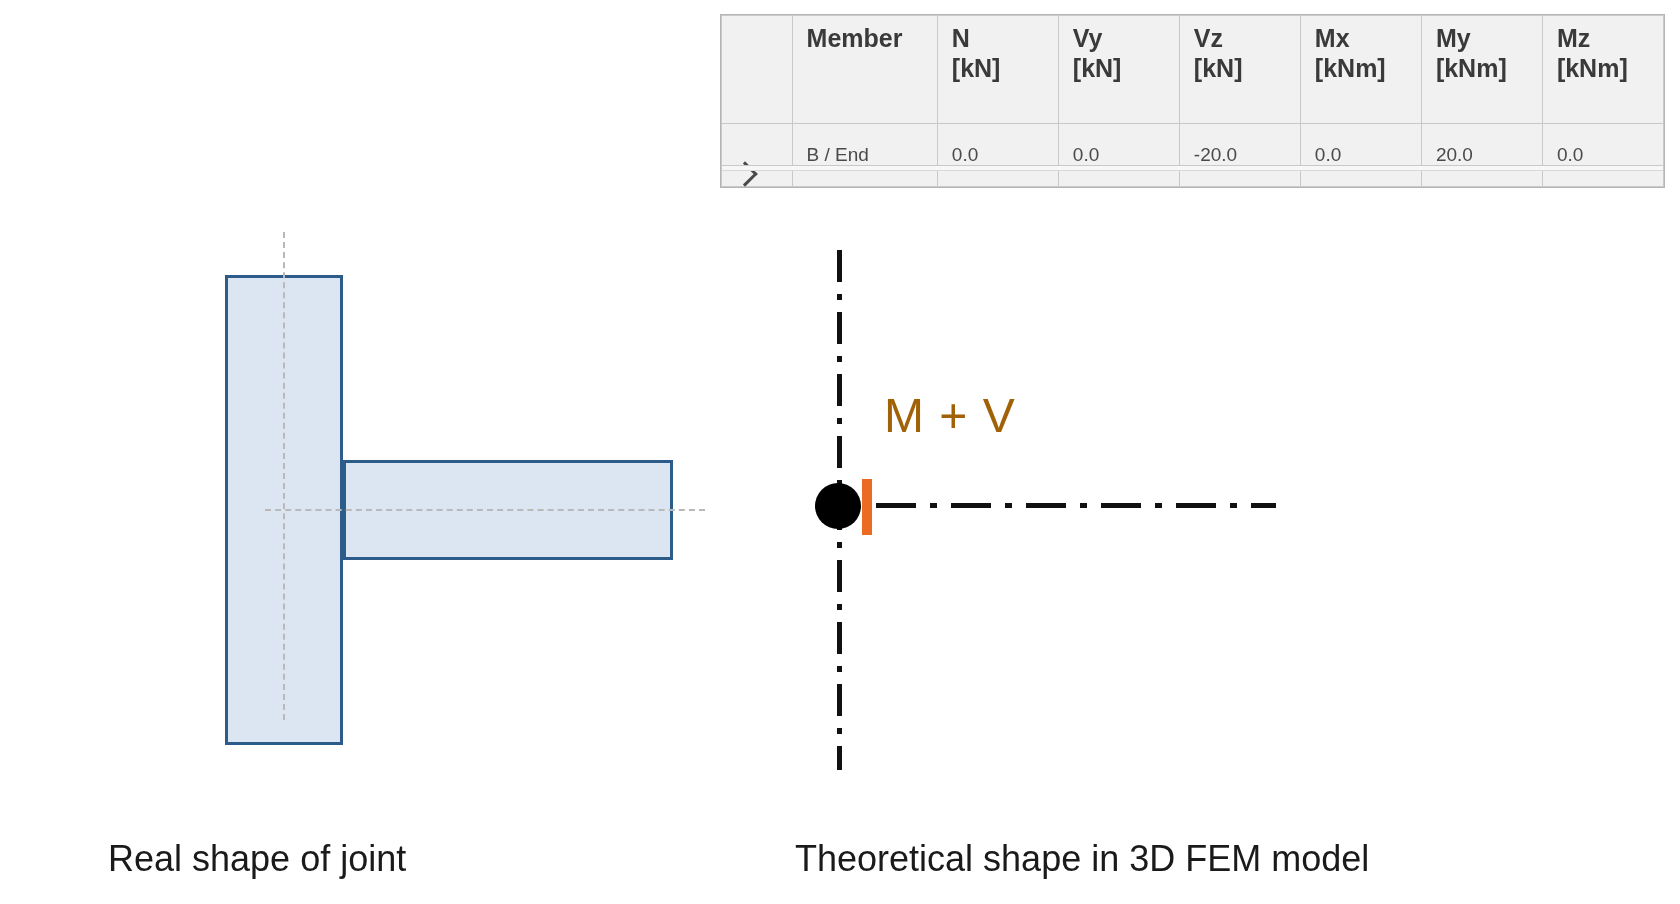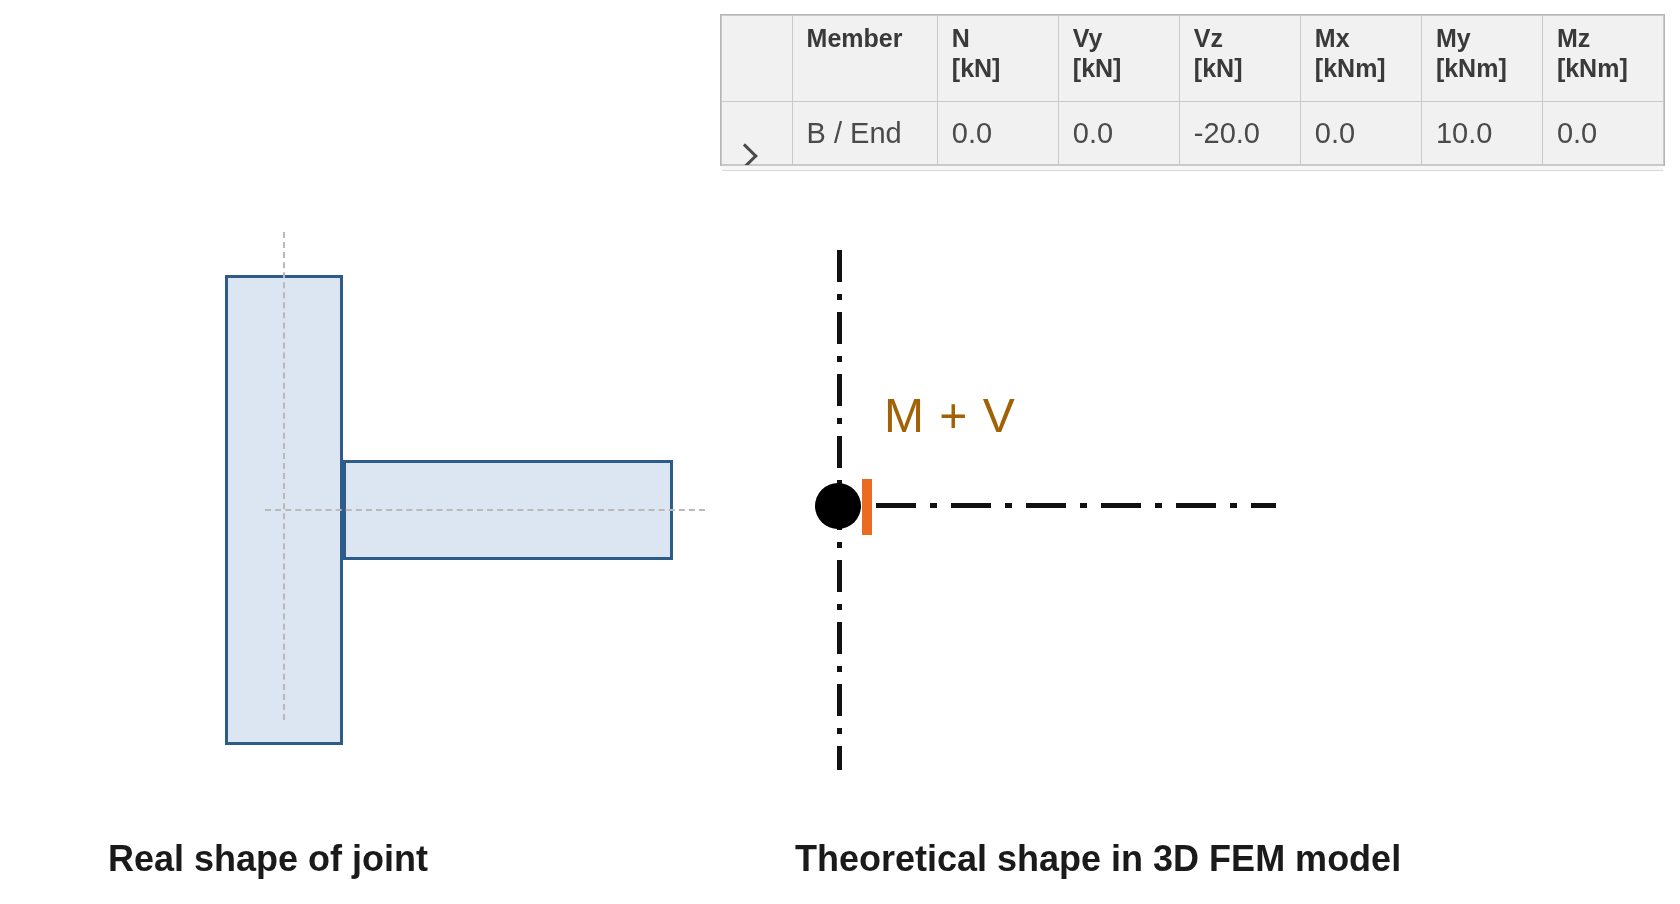--- a/index.html
+++ b/index.html
@@ -29,30 +29,30 @@
   }
   .results-table th, .results-table td{
     border:1px solid #c9c9c9;
     background:#f1f1f1;
     padding:0 14px;
     text-align:left;
     vertical-align:top;
     box-sizing:border-box;
   }
   .results-table thead th{
-    height:86px;
+    height:108px;
     font-size:25px;
     font-weight:bold;
     color:#3a3a3a;
     line-height:1.18;
     padding-top:8px;
   }
   .results-table tbody td{
     height:62px;
-    font-size:29px;
+    font-size:19px;
     font-weight:normal;
     color:#4a4a4a;
     line-height:62px;
     padding-top:0;
   }
   .col-expand{width:70px;}
   .col-member{width:144px;}
   .col-val{width:120px;}
   .hdr-unit{display:block;}
   .expand-cell{text-align:center;padding:0;}
@@ -162,21 +162,20 @@
     white-space:nowrap;
     z-index:6;
   }
 
   
   .caption{
     position:absolute;
     font-size:36px;
     color:#1a1a1a;
     white-space:nowrap;
-    font-weight:bold;
   }
   .caption-left{left:108px; top:838px;}
   .caption-right{left:795px; top:838px;}
 </style>
 </head>
 <body>
 
 <div class="stage">
 
   <div class="results-table">
@@ -216,21 +215,21 @@
       <tbody>
         <tr>
           <td class="col-expand expand-cell">
             <span class="chevron-right"></span>
           </td>
           <td class="col-member">B / End</td>
           <td class="col-val">0.0</td>
           <td class="col-val">0.0</td>
           <td class="col-val">-20.0</td>
           <td class="col-val">0.0</td>
-          <td class="col-val">10.0</td>
+          <td class="col-val">20.0</td>
           <td class="col-val">0.0</td>
         </tr>
       </tbody>
     </table>
   </div>
   <div class="table-footer-line"></div>
 
   <div class="diagram">
     <div class="cl-vert"></div>
     <div class="cl-horz"></div>

